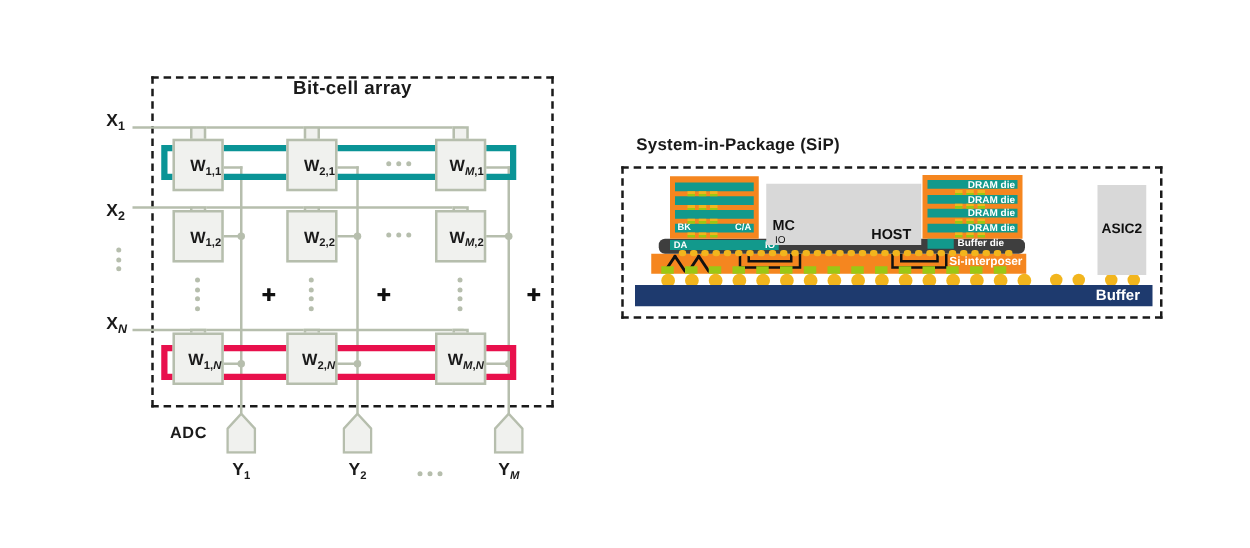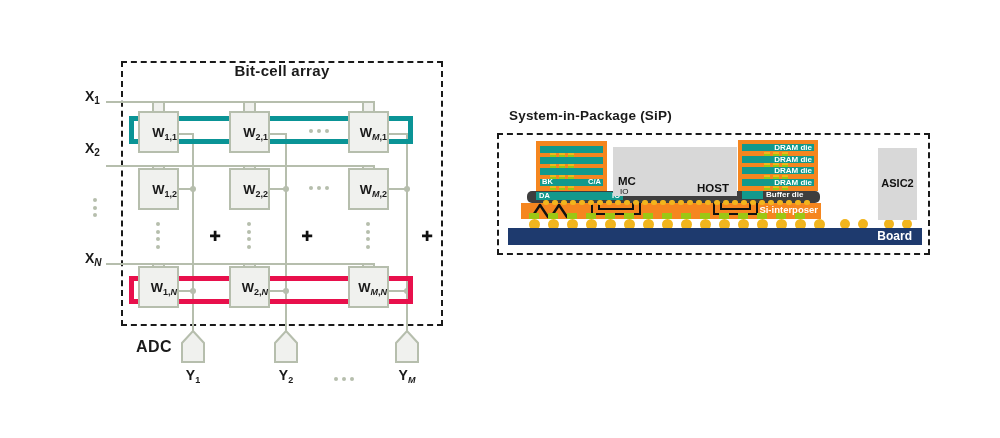--- a/index.html
+++ b/index.html
@@ -14,21 +14,21 @@
   .tab{border:2px solid var(--sage);background:var(--cellfill);}
   .cell{border:2px solid var(--sage);background:var(--cellfill);text-align:right;}
   .cellLabel{font-size:13px;font-weight:700;line-height:40px;}
   .sub{font-size:9px;vertical-align:-3px;font-weight:700;letter-spacing:0;}
   .it{font-style:italic;}
   .band{border:5px solid;background:transparent;}
   .axisLabel{font-size:14px;font-weight:700;}
   .axisLabel .sub{font-size:10px;}
   .plus{font-size:14px;font-weight:700;text-align:center;line-height:18px;color:#111;}
   .diagTitle{font-weight:700;font-size:15px;text-align:center;letter-spacing:.3px;}
-  .adc{font-weight:700;font-size:16px;letter-spacing:.5px;}
+  .adc{font-weight:700;font-size:13px;letter-spacing:.5px;}
   .ylab{font-size:14px;font-weight:700;text-align:center;}
   
   .sipTitle{font-weight:700;font-size:13.5px;letter-spacing:.2px;}
   .orange{background:var(--orange);}
   .tealbar{background:var(--tealdie);}
   .darkstrip{background:var(--dark);border-radius:5px;}
   .greydie{background:var(--greydie);padding-left:38px;}
   .ball{background:var(--ball);border-radius:50%;}
   .pad{background:var(--pad);}
   .tsv{background:linear-gradient(var(--ball) 0 55%,var(--pad) 55% 100%);}
@@ -42,21 +42,21 @@
 
 <div id="canvas" style="--sage: #b6bead; --cellfill: #f0f1ee; --orange: #f5861f; --tealdie: #12998c; --dark: #3e3e3e; --greydie: #d8d8d8; --navy: #1e3a6e; --ball: #f2b51d; --pad: #9cc714;">
 
   <div id="bitcell" class="layer">
     <div class="abs dashedbox" style="left:121px;top:61px;width:322px;height:265px;"></div>
     <div class="abs diagTitle" style="left:121px;top:62px;width:322px;">Bit-cell array</div>
 
   <div class="abs sageline" style="left:106px;top:101px;width:265px;height:2px;"></div>
       <div class="abs axisLabel" style="left:85px;top:88px;width:34px;"><span>X</span><span class="sub">1</span></div>
       <div class="abs sageline" style="left:106px;top:165px;width:265px;height:2px;"></div>
-      <div class="abs axisLabel" style="left:85px;top:140px;width:34px;"><span>X</span><span class="sub">2</span></div>
+      <div class="abs axisLabel" style="left:85px;top:160px;width:34px;"><span>X</span><span class="sub">2</span></div>
       <div class="abs sageline" style="left:106px;top:263px;width:265px;height:2px;"></div>
       <div class="abs axisLabel" style="left:85px;top:250px;width:34px;"><span>X</span><span class="sub it">N</span></div>
       <div class="abs sageline" style="left:192px;top:133px;width:2px;height:198px;"></div>
       <div class="abs sageline" style="left:285px;top:133px;width:2px;height:198px;"></div>
       <div class="abs sageline" style="left:406px;top:133px;width:2px;height:198px;"></div>
       <div class="abs sageline" style="left:177px;top:133px;width:17px;height:2px;"></div>
       <div class="abs tab" style="left:152px;top:101px;width:13px;height:12px;"></div>
       <div class="abs sageline" style="left:268px;top:133px;width:19px;height:2px;"></div>
       <div class="abs tab" style="left:243px;top:101px;width:13px;height:12px;"></div>
       <div class="abs sageline" style="left:387px;top:133px;width:21px;height:2px;"></div>
@@ -203,21 +203,21 @@
         <div class="abs ball" style="left:756.5px;top:218.5px;width:11px;height:11px;"></div>
         <div class="abs ball" style="left:775.5px;top:218.5px;width:11px;height:11px;"></div>
         <div class="abs ball" style="left:794.5px;top:218.5px;width:11px;height:11px;"></div>
         <div class="abs ball" style="left:813.5px;top:218.5px;width:11px;height:11px;"></div>
         <div class="abs ball" style="left:840px;top:219px;width:10px;height:10px;"></div>
         <div class="abs ball" style="left:858px;top:219px;width:10px;height:10px;"></div>
         <div class="abs ball" style="left:884px;top:219px;width:10px;height:10px;"></div>
         <div class="abs ball" style="left:902px;top:219px;width:10px;height:10px;"></div>
       </div>
     <div class="abs board" style="left:508px;top:228px;width:414px;height:17px;">
-      <div class="abs whitelab" style="right:10px;top:0;font-size:12px;line-height:17px;">Board</div>
+      <div class="abs whitelab" style="right:10px;top:0;font-size:12px;line-height:17px;">Buffer</div>
     </div>
 
     <div class="abs darkstrip" style="left:527px;top:191px;width:293px;height:12px;"></div>
 
     <div class="abs orange" style="left:536px;top:141px;width:71px;height:50px;"></div>
     <div id="leftStackBars" class="layer">
         <div class="abs tealbar" style="left:540px;top:146px;width:63px;height:7px;"></div>
         <div class="abs tealbar" style="left:540px;top:157px;width:63px;height:7px;"></div>
         <div class="abs tealbar" style="left:540px;top:168px;width:63px;height:7px;"></div>
         <div class="abs tealbar" style="left:540px;top:179px;width:63px;height:7px;">

